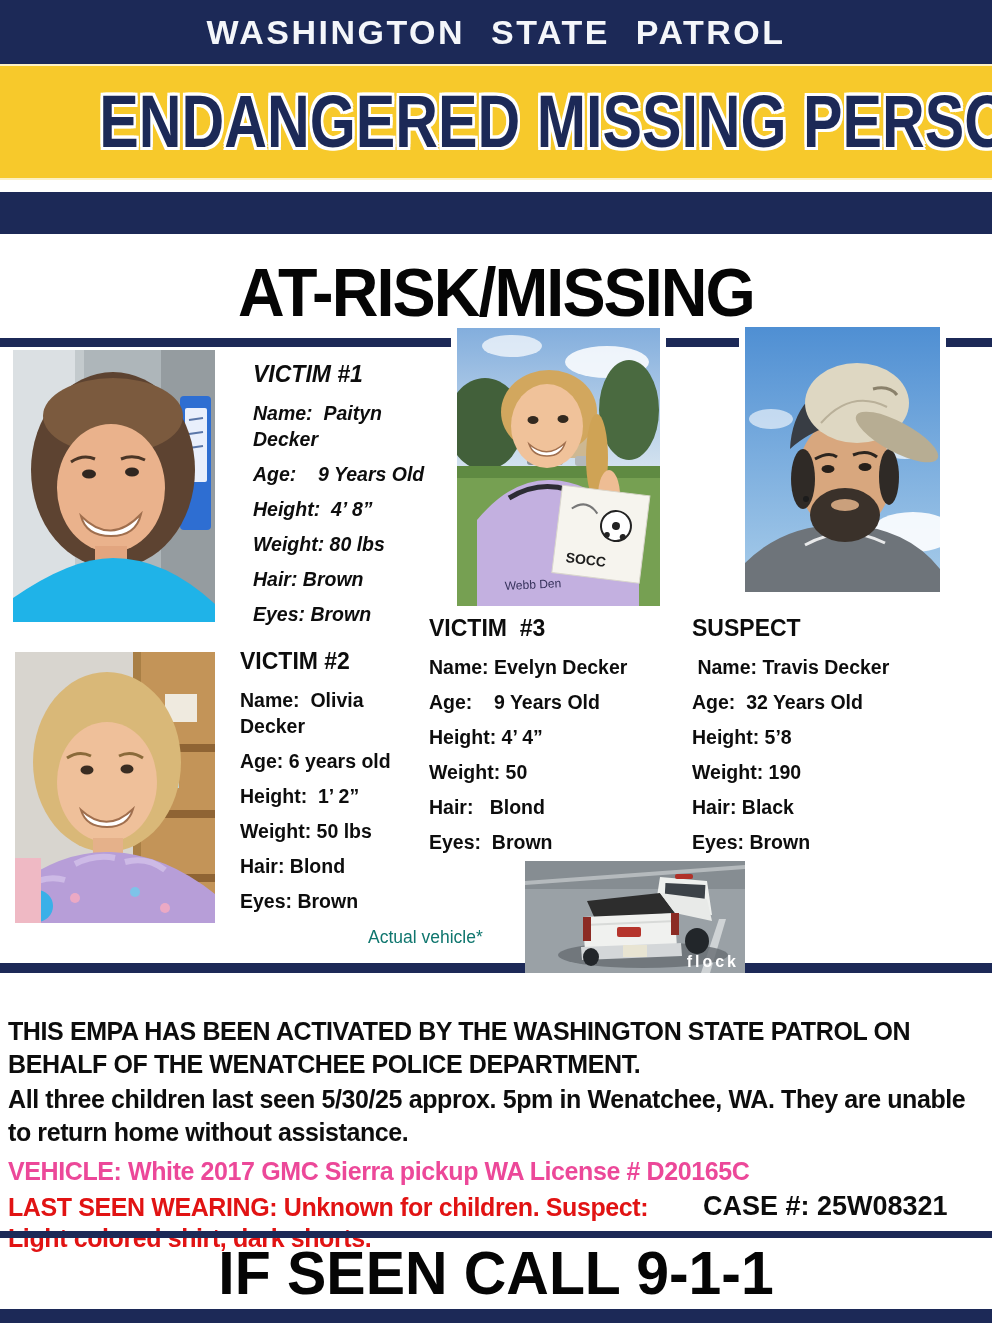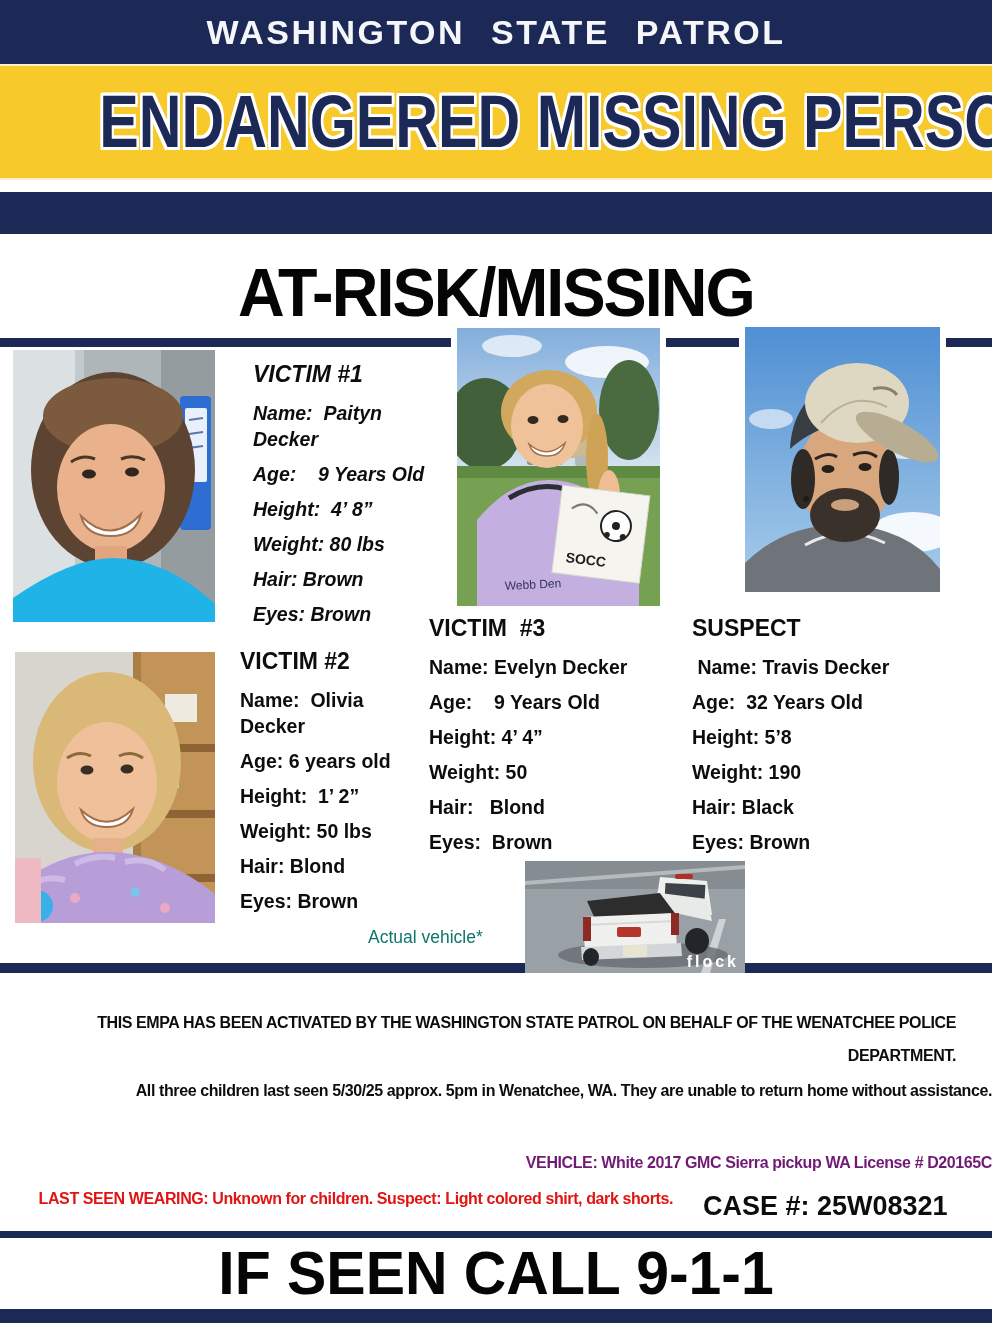--- a/index.html
+++ b/index.html
@@ -48,24 +48,24 @@
   .col { position:absolute; z-index:3; }
   .col h2 { font-size:23px; margin:0 0 12px 0; white-space:pre-wrap; font-weight:bold; }
   .col p  { font-size:19.5px; font-weight:bold; line-height:26px; margin:0 0 9px 0; white-space:pre-wrap; }
   .v1  { left:253px; top:361px; width:190px;font-style:italic; }
   .v2  { left:240px; top:648px; width:185px; }
   .v3  { left:429px; top:615px; width:245px; }
   .sus { left:692px; top:615px; width:258px; }
   
   .vcaption { position:absolute; left:368px; top:927px; font-size:17.5px; color:#0f766e; }
   
-  .para { position:absolute; font-weight:bold; font-size:16px; line-height:33px; letter-spacing:-0.4px;text-align:right; }
+  .para { position:absolute; font-weight:bold; font-size:25px; line-height:33px; letter-spacing:-0.4px; }
   .notice   { left:8px; top:990px;  width:948px; }
   .lastseen { left:8px; top:1058px; width:984px; }
-  .veh      { left:8px; top:1130px; width:984px; color:#701a75; }
+  .veh      { left:8px; top:1130px; width:984px; color:#ec4899; }
   .wear     { left:8px; top:1167px; width:665px; color:#e11313; line-height:31px; }
   .case     { position:absolute; left:703px; top:1191px; font-weight:bold; font-size:27px; }
   
   .strip { position:absolute; left:0; width:992px; background:#1c2957; }
   .strip1 { top:1231px; height:7px; }
   .strip2 { top:1309px; height:14px; }
   .cta {
     position:absolute; left:0; top:1238px; width:992px; text-align:center;
     font-size:62px; line-height:70px; font-weight:bold; letter-spacing:0px;
     transform:scaleX(0.95); transform-origin:50% 50%; color:#050505; white-space:nowrap;

